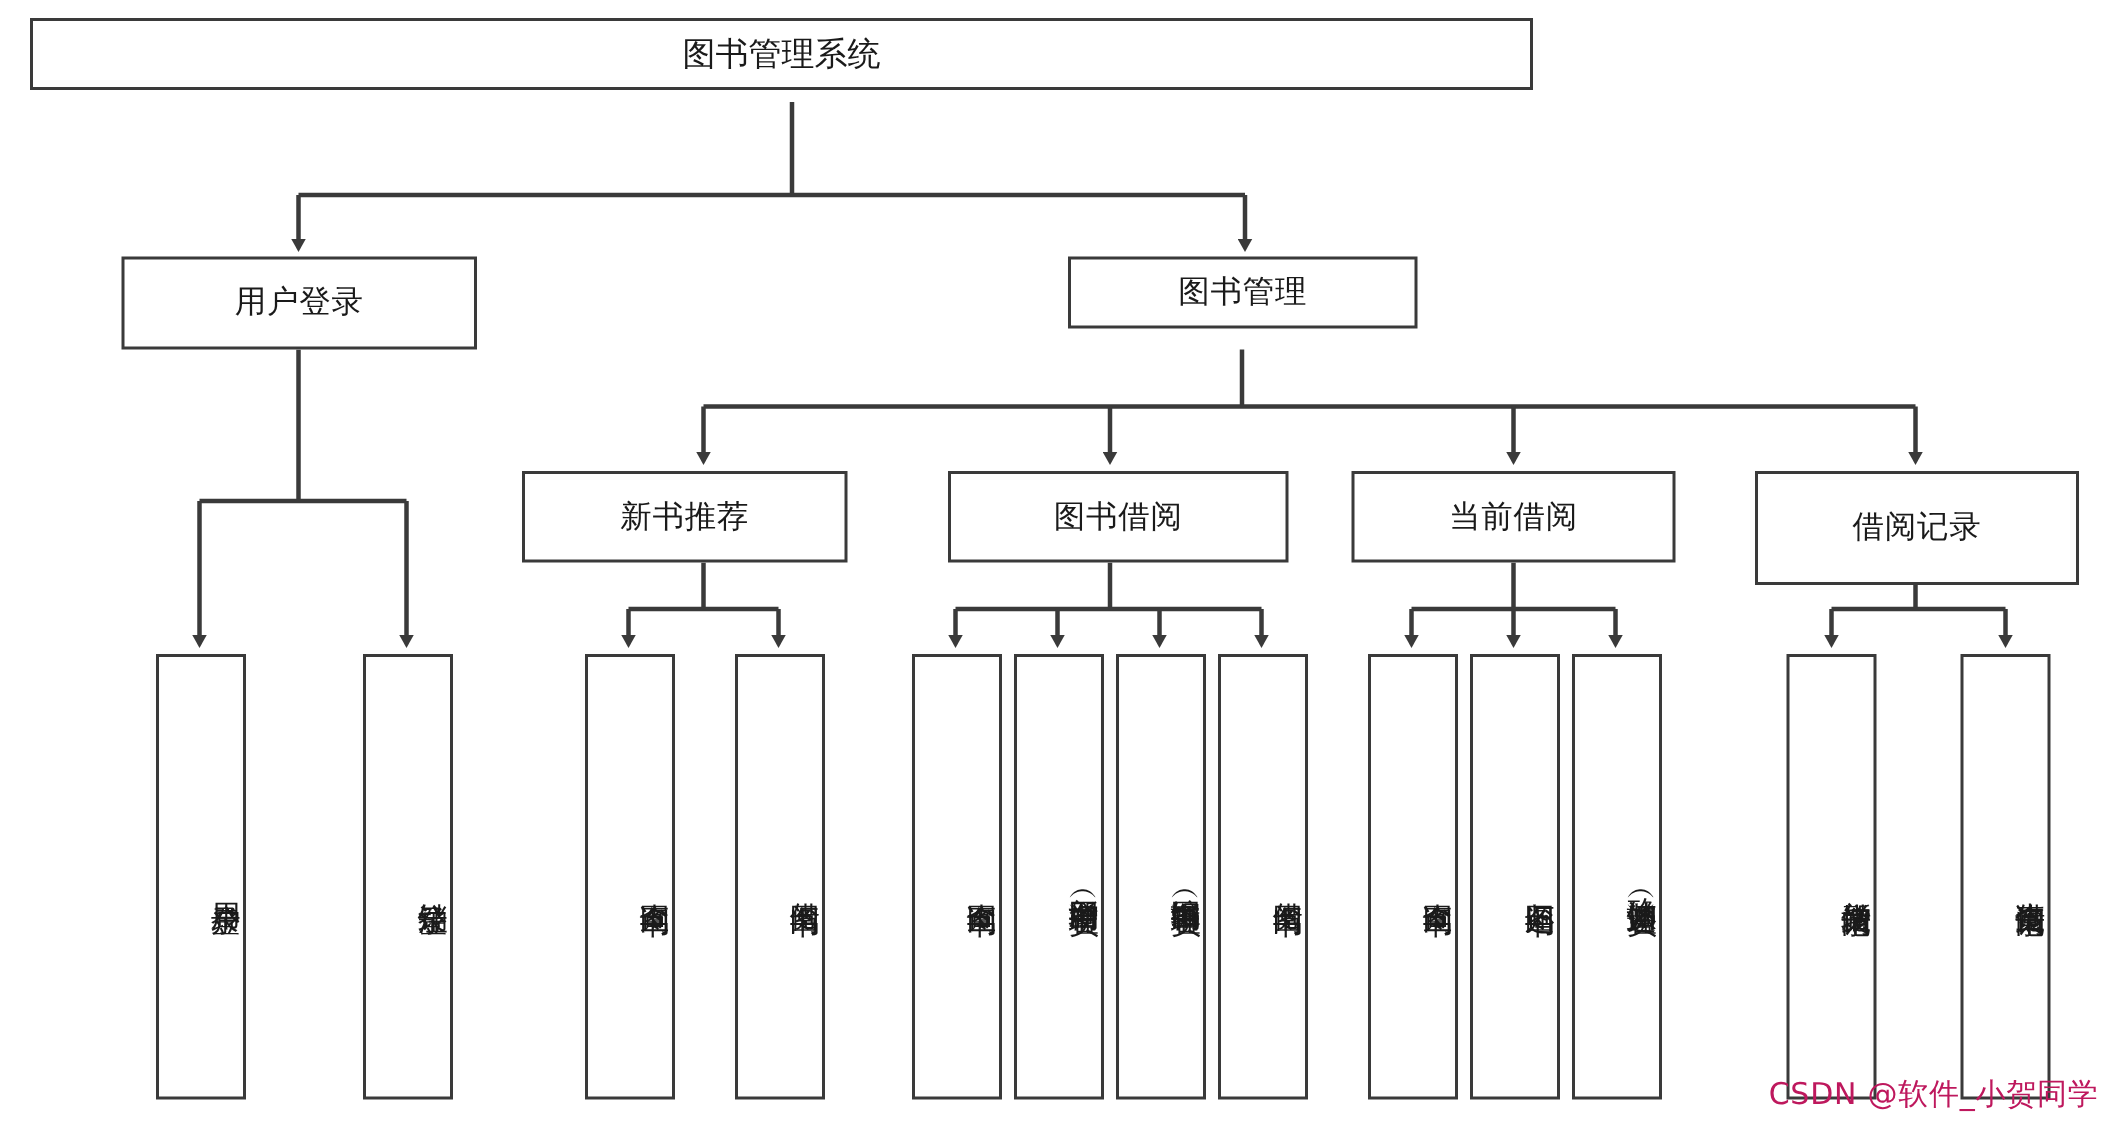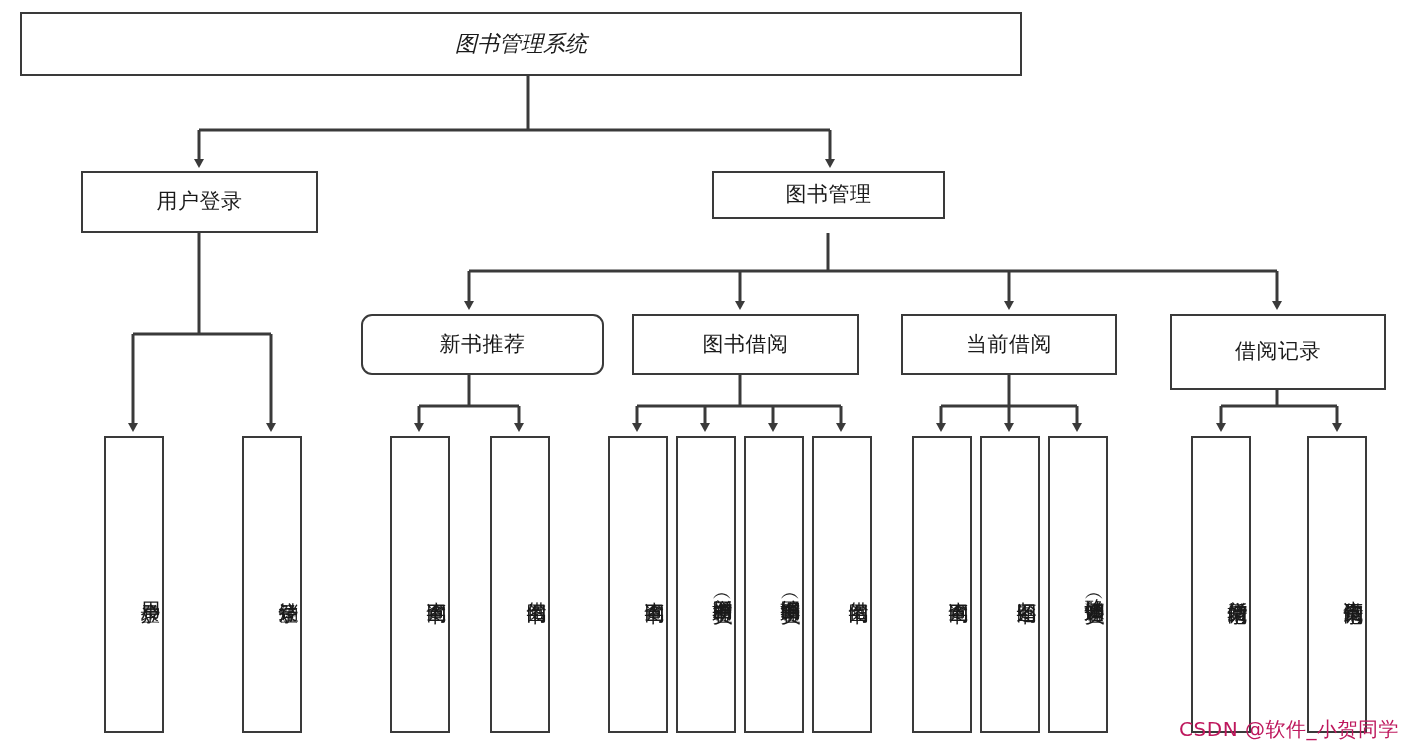--- a/index.html
+++ b/index.html
@@ -117,32 +117,32 @@
       <path d="M1009,406 L1009,424" marker-end="url(#arrow)"></path>
       <path d="M1077,406 L1077,424" marker-end="url(#arrow)"></path>
 
       <path d="M1277,375 L1277,406"></path>
       <path d="M1221,406 L1337,406"></path>
       <path d="M1221,406 L1221,424" marker-end="url(#arrow)"></path>
       <path d="M1337,406 L1337,424" marker-end="url(#arrow)"></path>
     </g>
   </svg>
 
-  <div class="node root" style="left:20px; top:12px; width:1002px; height:64px;font-style:italic;">
+  <div class="node root" style="left:20px; top:12px; width:1002px; height:48px;">
     <span>图书管理系统</span>
   </div>
 
   <div class="node h" style="left:81px; top:171px; width:237px; height:62px;">
     <span>用户登录</span>
   </div>
   <div class="node h" style="left:712px; top:171px; width:233px; height:48px;">
     <span>图书管理</span>
   </div>
 
-  <div class="node h" style="left:361px; top:314px; width:243px; height:61px;border-radius:11px;">
+  <div class="node h" style="left:348px; top:314px; width:217px; height:61px;">
     <span>新书推荐</span>
   </div>
   <div class="node h" style="left:632px; top:314px; width:227px; height:61px;">
     <span>图书借阅</span>
   </div>
   <div class="node h" style="left:901px; top:314px; width:216px; height:61px;">
     <span>当前借阅</span>
   </div>
   <div class="node h" style="left:1170px; top:314px; width:216px; height:76px;">
     <span>借阅记录</span>

